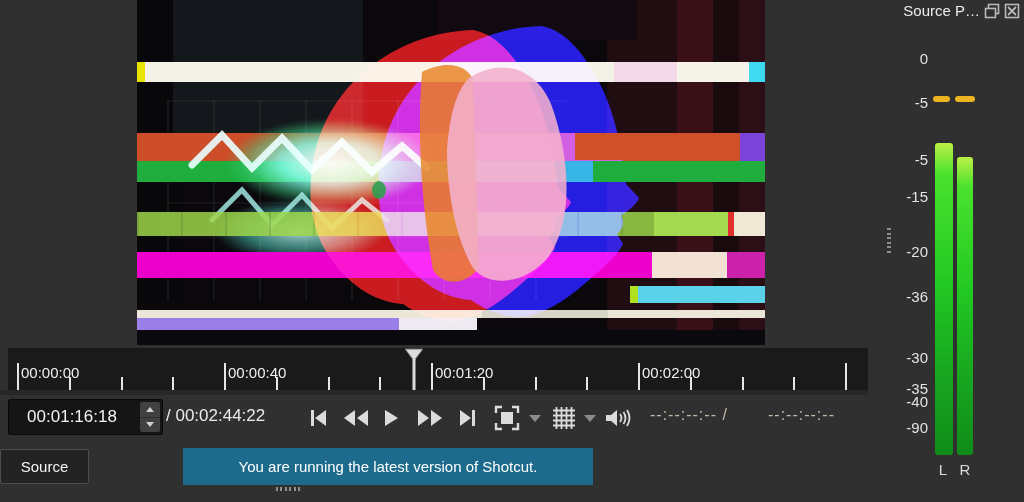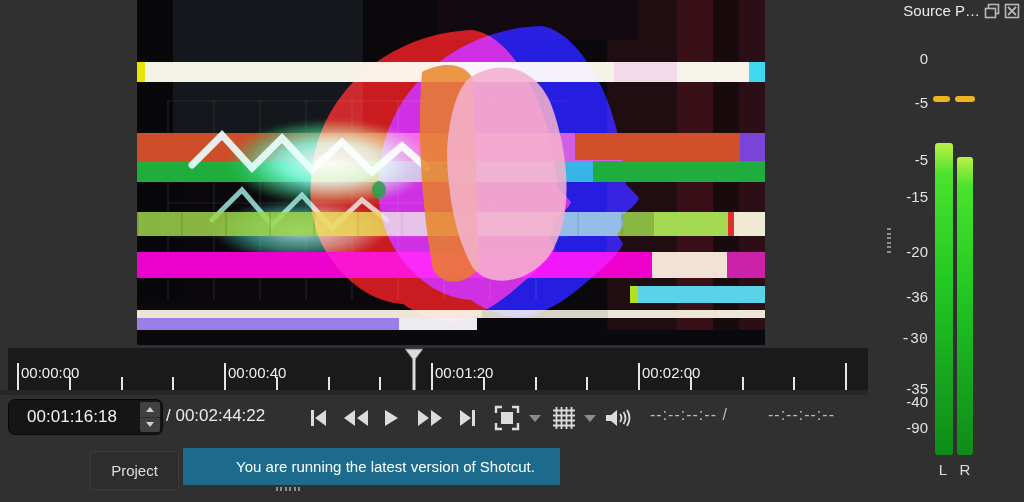--- a/index.html
+++ b/index.html
@@ -54,42 +54,42 @@
   .vsplit{left:887px;top:228px;width:4px;height:27px;
      background:repeating-linear-gradient(180deg,#8e8e8e 0 2px,transparent 2px 4.6px);}
 
   
   .ruler{left:8px;top:348px;width:860px;height:42px;background:#1a1a1a;}
   .tick{position:absolute;background:#e6e6e6;}
   .tick-label{position:absolute;top:16px;font-size:15px;color:#f0f0f0;white-space:nowrap;}
   .under-ruler{left:0;top:390px;width:868px;height:5px;background:#272727;}
 
   
-  .spinbox{left:8px;top:399px;width:153px;height:34px;background:#151515;border:1px solid #090909;border-radius:7px;}
+  .spinbox{left:8px;top:399px;width:153px;height:34px;background:#151515;border:1px solid #090909;border-radius:2px;}
   .spin-text{position:absolute;left:0;top:0;width:126px;height:34px;line-height:34px;text-align:center;font-size:17px;color:#f2f2f2;}
   .spinner{position:absolute;right:2px;top:2px;width:20px;height:30px;background:#414141;border-radius:2px;}
   .spin-up,.spin-down{position:absolute;left:0;width:20px;height:15px;display:flex;align-items:center;justify-content:center;}
   .spin-up{top:0;border-bottom:1px solid #2c2c2c;}
   .spin-down{top:15px;}
   .tri-up{width:0;height:0;border-left:4px solid transparent;border-right:4px solid transparent;border-bottom:5px solid #d0d0d0;}
   .tri-down{width:0;height:0;border-left:4px solid transparent;border-right:4px solid transparent;border-top:5px solid #d0d0d0;}
   .duration{left:166px;top:406px;font-size:17px;color:#eaeaea;}
   .tbtn{top:403px;height:30px;display:flex;align-items:center;justify-content:center;}
   .tbtn svg{display:block;}
   .icon-fill{fill:#dcdcdc;}
   .icon-stroke{stroke:#dcdcdc;fill:none;}
   .chev{width:0;height:0;border-left:6px solid transparent;border-right:6px solid transparent;border-top:7px solid #8c8c8c;}
   .inout{top:406px;font-size:16px;color:#c4b8a8;letter-spacing:1px;}
 
   
   .tab{position:absolute;font-size:15px;display:flex;align-items:center;justify-content:center;border-radius:2px;}
   .tab-source{left:0;top:449px;width:87px;height:33px;background:#232323;border:1px solid #4e4e4e;color:#f4f4f4;}
   .tab-project{left:90px;top:451px;width:87px;height:37px;background:#2d2d2d;border:1px solid #3c3c3c;color:#dddddd;}
-  .statusbar{left:183px;top:448px;width:349px;height:37px;background:#1d6b8c;color:#ffffff;font-size:15px;
-             display:flex;align-items:center;justify-content:center;padding-left:28px;}
+  .statusbar{left:183px;top:448px;width:410px;height:37px;background:#1d6b8c;color:#ffffff;font-size:15px;
+             display:flex;align-items:center;justify-content:center;}
   .hsplit{left:276px;top:487px;width:26px;height:4px;
      background:repeating-linear-gradient(90deg,#8e8e8e 0 2px,transparent 2px 4.4px);}
 </style>
 </head>
 <body>
 
 <div class="screen">
 
   <div class="abs video">
     <div class="abs tex-left"></div>
@@ -146,21 +146,21 @@
     <path d="M4 4 L12 12 M12 4 L4 12" stroke="#b8b8b8" stroke-width="1.8"></path>
   </svg>
 
   <div class="abs" id="db-scale" style="left:866px;top:0;width:62px;height:460px;">
       <div class="db-label" style="top: 49px;">0</div>
       <div class="db-label" style="top: 93px;">-5</div>
       <div class="db-label" style="top: 150px;">-5</div>
       <div class="db-label" style="top: 187px;">-15</div>
       <div class="db-label" style="top: 242px;">-20</div>
       <div class="db-label" style="top: 287px;">-36</div>
-      <div class="db-label" style="top: 330px; font-family: Liberation Mono, monospace;">-30</div>
+      <div class="db-label" style="top: 348px;">-30</div>
       <div class="db-label" style="top: 359px; margin-top: 20px;">-35</div>
       <div class="db-label" style="top: 392px;">-40</div>
       <div class="db-label" style="top: 418px;">-90</div>
     </div>
 
   <div class="abs meter" id="meter-l" style="left: 935px; width: 18px; top: 142.9px; height: 312.1px;"></div>
   <div class="abs meter" id="meter-r" style="left: 957px; width: 16px; top: 156.58px; height: 298.42px;"></div>
   <div class="abs peak" id="peak-l" style="left: 933px; width: 17px; top: 95.6px;"></div>
   <div class="abs peak" id="peak-r" style="left: 955px; width: 20px; top: 96.48px;"></div>
   <div id="chan-labels">
@@ -261,17 +261,17 @@
   <div class="abs tbtn" style="left:602px;width:34px;">
     <svg width="28" height="20" viewBox="0 0 28 20">
       <polygon class="icon-fill" points="1,7 6,7 12,2 12,18 6,13 1,13"></polygon>
       <path class="icon-stroke" stroke-width="1.8" d="M15 6 Q18 10 15 14 M18.5 4 Q22.5 10 18.5 16 M22 2 Q27 10 22 18"></path>
     </svg>
   </div>
 
   <div class="abs inout" style="left:650px;">--:--:--:-- /</div>
   <div class="abs inout" style="left:768px;">--:--:--:--</div>
 
-  <div class="tab tab-project">Project</div>
+  <div class="tab tab-source">Source</div>
   <div class="abs statusbar">You are running the latest version of Shotcut.</div>
   <div class="abs hsplit"></div>
 
 </div>
 
 </body></html>

